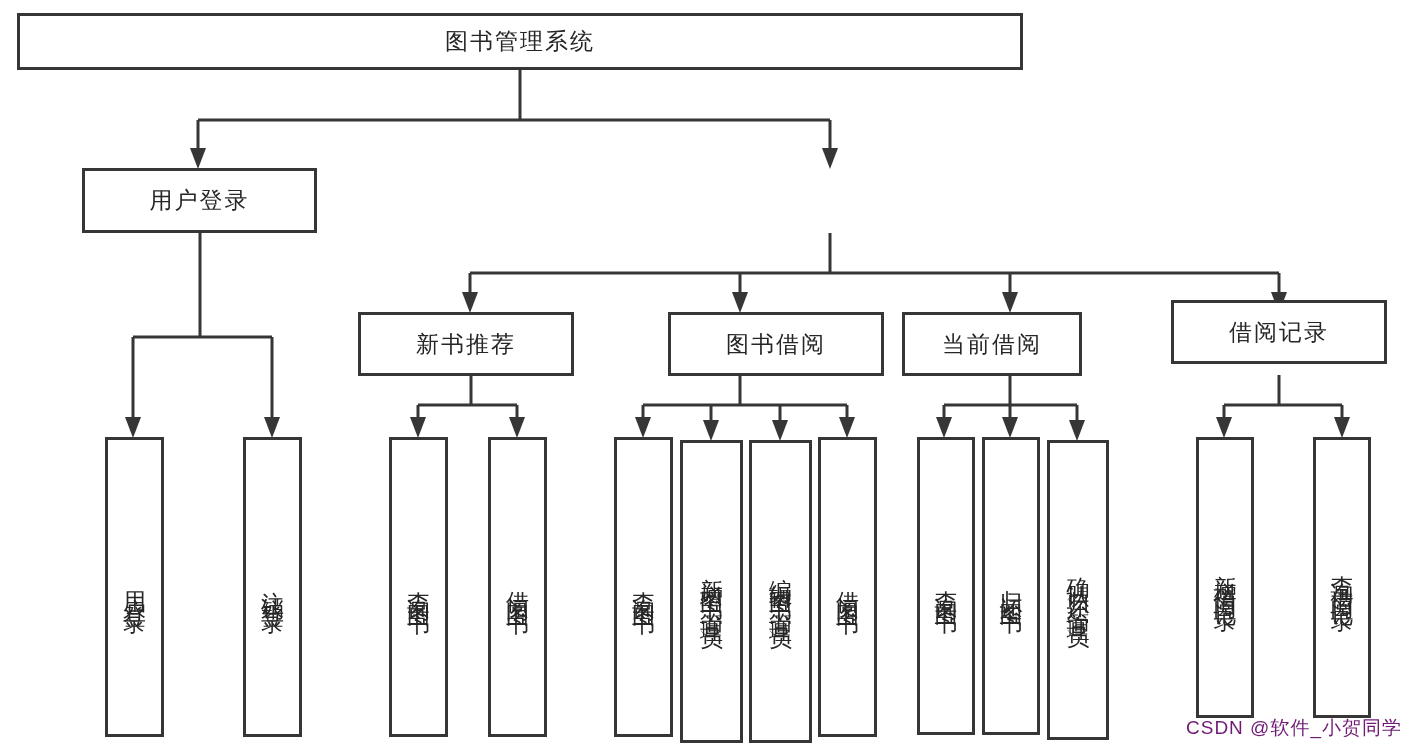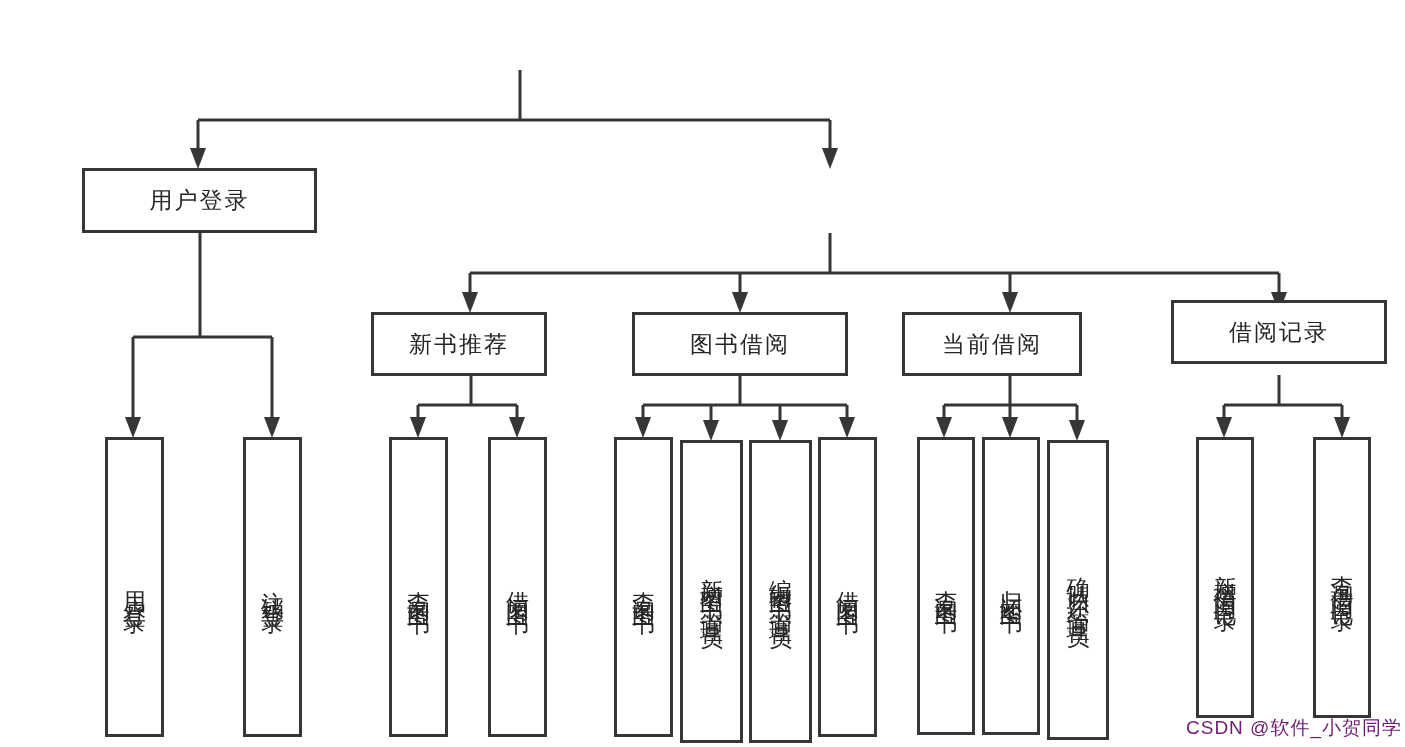--- a/index.html
+++ b/index.html
@@ -85,29 +85,32 @@
       <polygon points="772,420 788,420 780,441"></polygon>
       <polygon points="839,417 855,417 847,438"></polygon>
       <polygon points="936,417 952,417 944,438"></polygon>
       <polygon points="1002,417 1018,417 1010,438"></polygon>
       <polygon points="1069,420 1085,420 1077,441"></polygon>
       <polygon points="1216,417 1232,417 1224,438"></polygon>
       <polygon points="1334,417 1350,417 1342,438"></polygon>
     </g>
   </svg>
 
+  <div class="node h" style="left:17px;top:13px;width:1006px;height:57px">
+    <span>图书管理系统</span>
+  </div>
 
   <div class="node h" style="left:82px;top:168px;width:235px;height:65px">
     <span>用户登录</span>
   </div>
 
-  <div class="node h" style="left:371px;top:312px;width:176px;height:64px">
+  <div class="node h" style="left:358px;top:312px;width:216px;height:64px">
     <span>新书推荐</span>
   </div>
-  <div class="node h" style="left:632px;top:312px;width:216px;height:64px">
+  <div class="node h" style="left:668px;top:312px;width:216px;height:64px">
     <span>图书借阅</span>
   </div>
   <div class="node h" style="left:902px;top:312px;width:180px;height:64px">
     <span>当前借阅</span>
   </div>
   <div class="node h" style="left:1171px;top:300px;width:216px;height:64px">
     <span>借阅记录</span>
   </div>
 
   <div class="node v" style="left:105px;top:437px;width:59px;height:300px">

